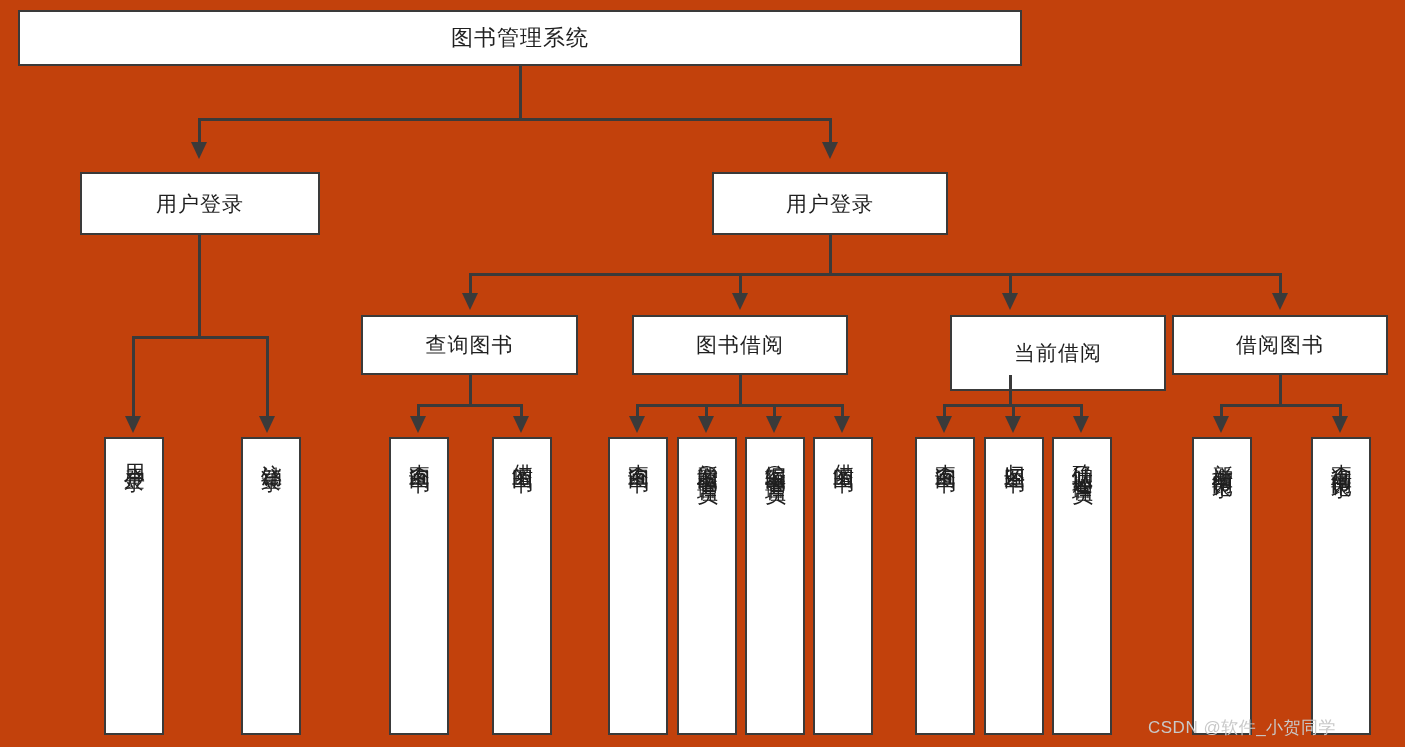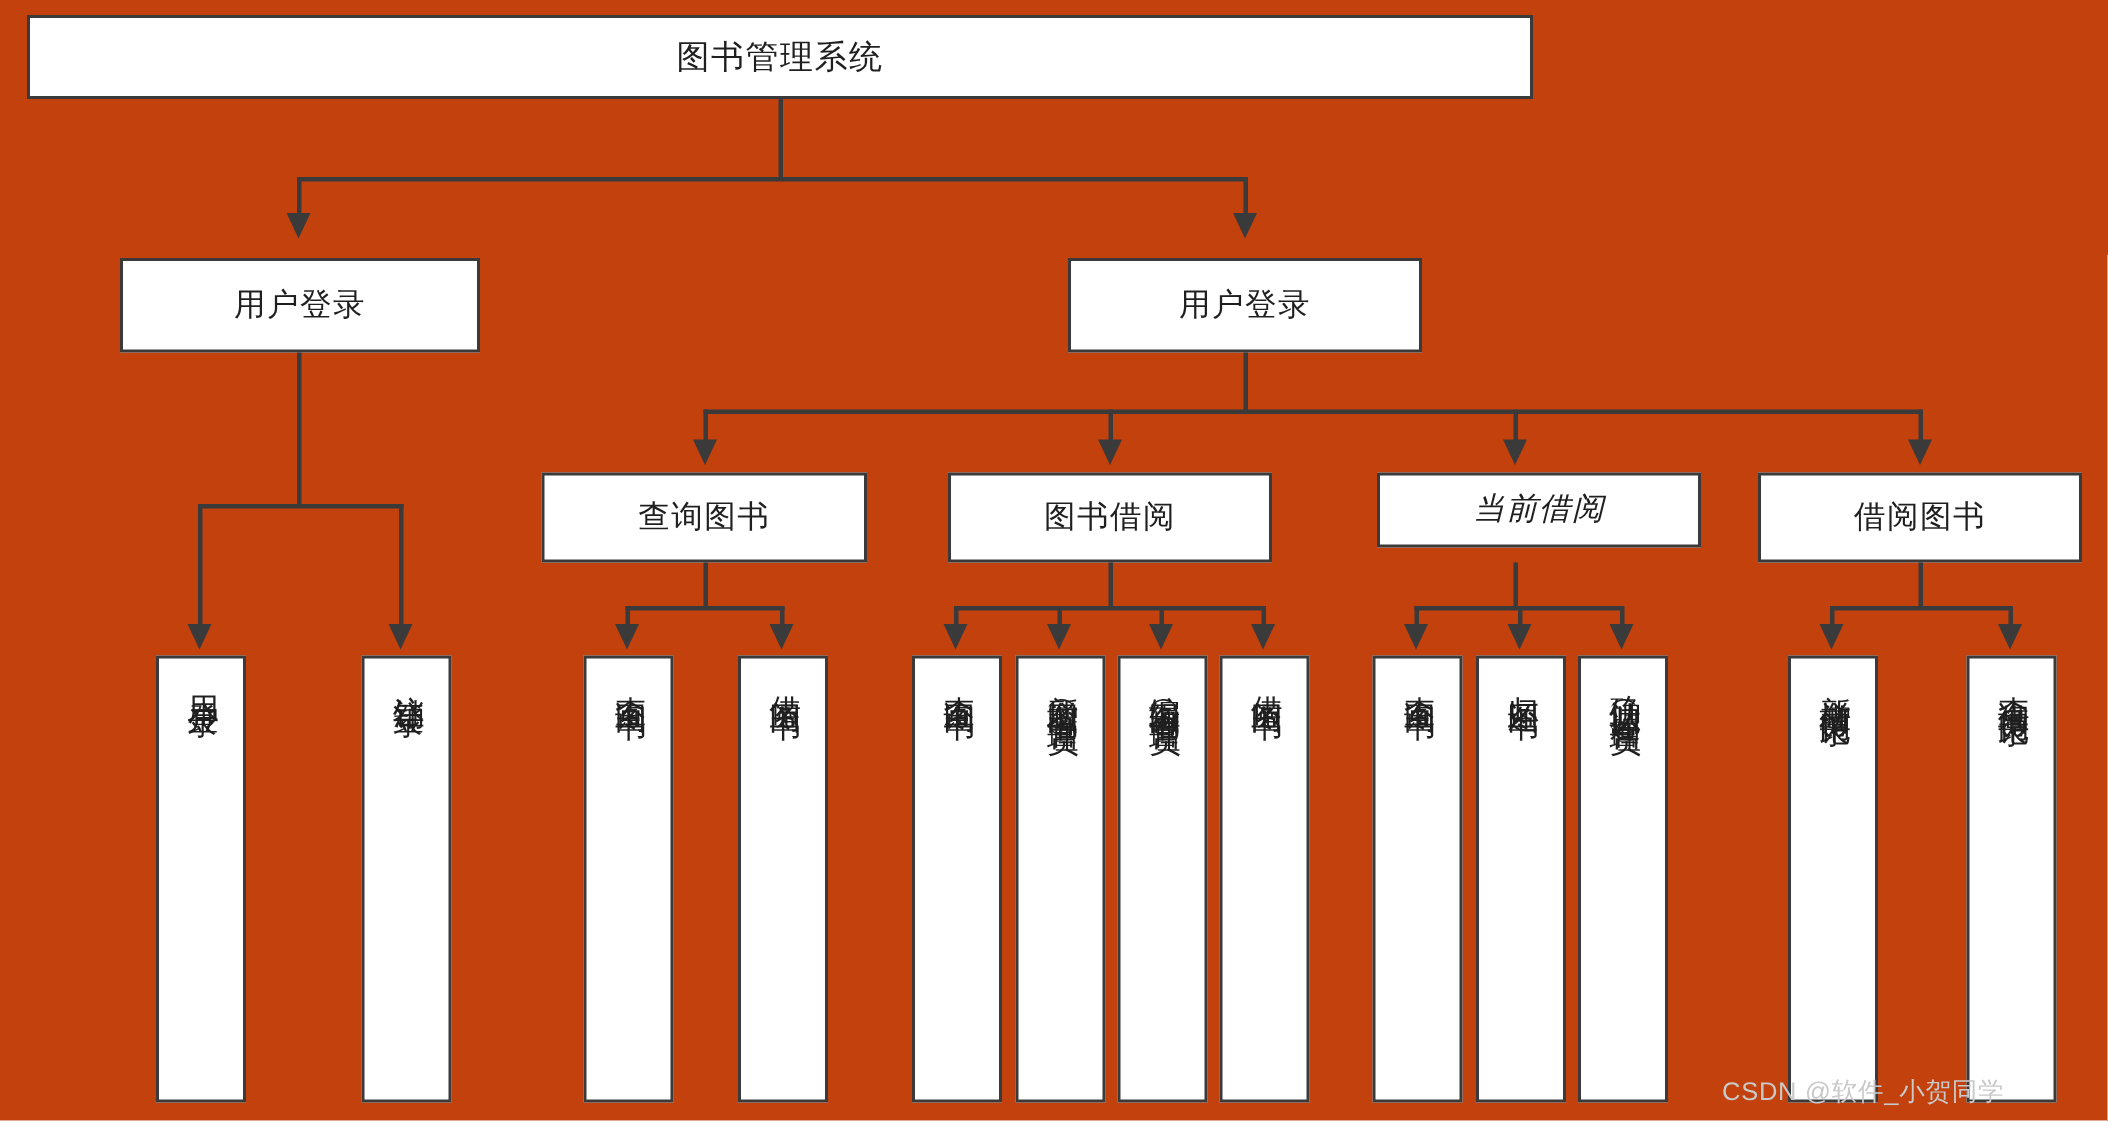--- a/index.html
+++ b/index.html
@@ -110,21 +110,21 @@
   <div class="arrow" style="left:1002px;top:293px;"></div>
   <div class="ln vln" style="left:1279px;top:273px;width:3px;height:23px;"></div>
   <div class="arrow" style="left:1272px;top:293px;"></div>
 
   <div class="box box-h" style="left:361px;top:315px;width:217px;height:60px;">
     <span class="lbl">查询图书</span>
   </div>
   <div class="box box-h" style="left:632px;top:315px;width:216px;height:60px;">
     <span class="lbl">图书借阅</span>
   </div>
-  <div class="box box-h" style="left:918px;top:315px;width:216px;height:50px;font-style:italic;">
+  <div class="box box-h" style="left:950px;top:315px;width:216px;height:76px;">
     <span class="lbl">当前借阅</span>
   </div>
   <div class="box box-h" style="left:1172px;top:315px;width:216px;height:60px;">
     <span class="lbl">借阅图书</span>
   </div>
 
   <div class="ln vln" style="left:469px;top:375px;width:3px;height:31px;"></div>
   <div class="ln hln" style="left:417px;top:404px;width:106px;height:3px;"></div>
   <div class="ln vln" style="left:417px;top:404px;width:3px;height:14px;"></div>
   <div class="arrow" style="left:410px;top:416px;"></div>

